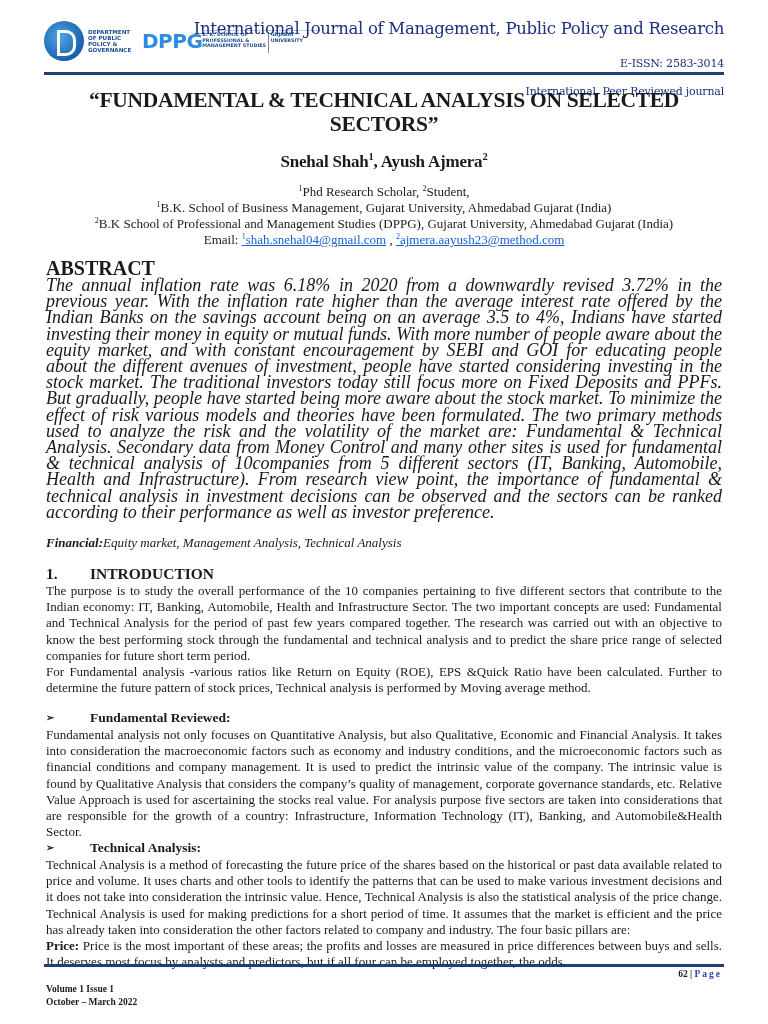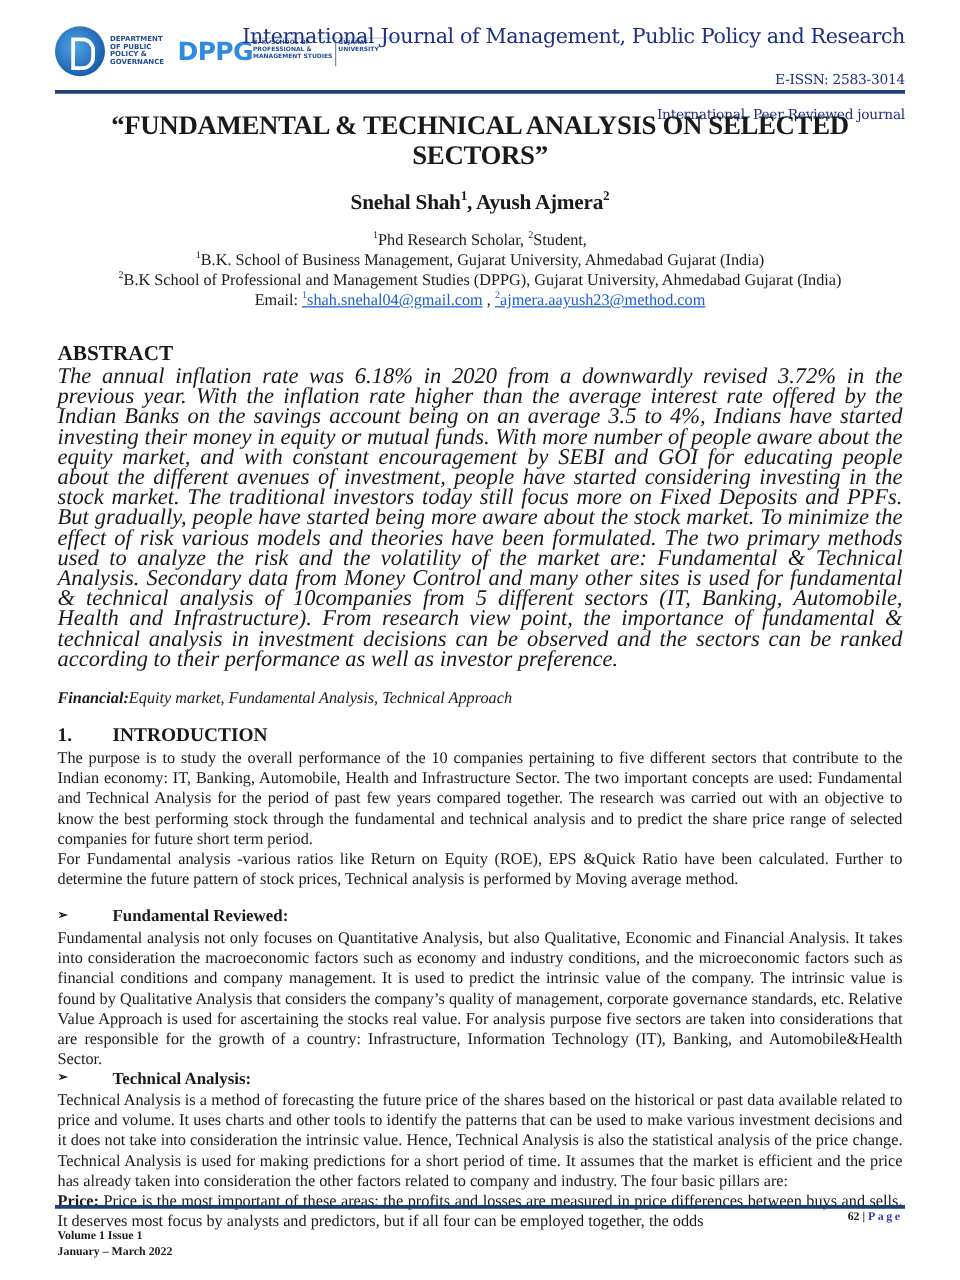--- a/index.html
+++ b/index.html
@@ -18,21 +18,21 @@
   .journal-title { position:absolute; right:0; top:5px; font-family:"DejaVu Serif", serif; font-size:16.5px; color:#1d2f80; white-space:nowrap; letter-spacing:-0.3px; }
   .journal-sub { position:absolute; right:0; top:27px; font-family:"DejaVu Serif", serif; font-size:11px; color:#1d2f80; letter-spacing:-0.2px;margin-top:44px; }
   .journal-issn { position:absolute; right:0; top:43px; font-family:"DejaVu Serif", serif; font-size:11px; color:#1d2f80; letter-spacing:-0.2px; }
   .rule { position:absolute; left:44px; width:680px; height:3px; background:#1f3f78; }
   .content { position:absolute; left:46px; top:88px; width:676px; }
   .title { text-align:center; font-weight:bold; font-size:21.5px; line-height:24px; margin:0; letter-spacing:-0.3px; }
   .authors { text-align:center; font-weight:bold; font-size:17px; margin-top:16px; letter-spacing:-0.2px; }
   .affil { text-align:center; font-size:13px; line-height:16px; margin-top:12px; }
   .affil a { color:#1a5fd0; text-decoration:underline; }
   sup { font-size:0.62em; line-height:0; vertical-align:super; }
-  .h-abstract { font-weight:bold; font-size:17px; margin-top:26px; line-height:18px; }
+  .h-abstract { font-weight:bold; font-size:20px; margin-top:11px; line-height:18px; }
   .abstract { font-style:italic; font-size:18px; line-height:16.2px; text-align:justify; margin:0; }
   .keywords { font-size:13px; margin-top:15px; line-height:16px; }
   .keywords b { font-style:italic; font-weight:bold; }
   .keywords i { font-style:italic; }
   .h-intro { font-weight:bold; font-size:15.5px; margin-top:14px; line-height:18px; display:flex; }
   .h-intro .num { width:44px; }
   .para { font-size:13px; line-height:16.2px; text-align:justify; margin:0; }
   .bullet-head { font-weight:bold; font-size:13.5px; line-height:16.5px; display:flex; }
   .bullet-head .arrow { width:44px; font-size:10px; line-height:16.5px; }
   .mt14 { margin-top:14px; }
@@ -74,21 +74,21 @@
   <div class="affil">
     <div><sup>1</sup><span>Phd Research Scholar, </span><sup>2</sup><span>Student,</span></div>
     <div><sup>1</sup><span>B.K. School of Business Management, Gujarat University, Ahmedabad Gujarat (India)</span></div>
     <div><sup>2</sup><span>B.K School of Professional and Management Studies (DPPG), Gujarat University, Ahmedabad Gujarat (India)</span></div>
     <div><span>Email: </span><a title="shah.snehal04@gmail.com"><sup>1</sup><span>shah.snehal04@gmail.com</span></a><span> , </span><a title="ajmera.aayush23@gmail.com"><sup>2</sup><span>ajmera.aayush23@method.com</span></a></div>
   </div>
 
   <div class="h-abstract">ABSTRACT</div>
   <p class="abstract">The annual inflation rate was 6.18% in 2020 from a downwardly revised 3.72% in the previous year. With the inflation rate higher than the average interest rate offered by the Indian Banks on the savings account being on an average 3.5 to 4%, Indians have started investing their money in equity or mutual funds. With more number of people aware about the equity market, and with constant encouragement by SEBI and GOI for educating people about the different avenues of investment, people have started considering investing in the stock market. The traditional investors today still focus more on Fixed Deposits and PPFs. But gradually, people have started being more aware about the stock market. To minimize the effect of risk various models and theories have been formulated. The two primary methods used to analyze the risk and the volatility of the market are: Fundamental &amp; Technical Analysis. Secondary data from Money Control and many other sites is used for fundamental &amp; technical analysis of 10companies from 5 different sectors (IT, Banking, Automobile, Health and Infrastructure). From research view point, the importance of fundamental &amp; technical analysis in investment decisions can be observed and the sectors can be ranked according to their performance as well as investor preference.</p>
 
-  <div class="keywords"><b>Financial:</b><i>Equity market, Fundamental Analysis, Technical Approach</i></div>
+  <div class="keywords"><b>Financial:</b><i>Equity market, Management Analysis, Technical Analysis</i></div>
 
   <div class="h-intro">
       <span class="num">1.</span>
       <span>INTRODUCTION</span>
     </div>
   <p class="para">The purpose is to study the overall performance of the 10 companies pertaining to five different sectors that contribute to the Indian economy: IT, Banking, Automobile, Health and Infrastructure Sector. The two important concepts are used: Fundamental and Technical Analysis for the period of past few years compared together. The research was carried out with an objective to know the best performing stock through the fundamental and technical analysis and to predict the share price range of selected companies for future short term period.</p>
   <p class="para">For Fundamental analysis -various ratios like Return on Equity (ROE), EPS &amp;Quick Ratio have been calculated. Further to determine the future pattern of stock prices, Technical analysis is performed by Moving average method.</p>
 
   <div class="bullet-head mt14">
       <span class="arrow">➢</span>
@@ -101,14 +101,14 @@
       <span>Technical Analysis:</span>
     </div>
   <p class="para">Technical Analysis is a method of forecasting the future price of the shares based on the historical or past data available related to price and volume. It uses charts and other tools to identify the patterns that can be used to make various investment decisions and it does not take into consideration the intrinsic value. Hence, Technical Analysis is also the statistical analysis of the price change. Technical Analysis is used for making predictions for a short period of time. It assumes that the market is efficient and the price has already taken into consideration the other factors related to company and industry. The four basic pillars are:</p>
   <p class="para"><b>Price:</b><span> Price is the most important of these areas; the profits and losses are measured in price differences between buys and sells. It deserves most focus by analysts and predictors, but if all four can be employed together, the odds</span></p>
 </div>
 
 <div class="footer-rule"></div>
 <div class="page-no"><span>62</span><span> | </span><span class="pg">Page</span></div>
 <div class="vol">
   <div>Volume 1 Issue 1</div>
-  <div>January – March 2022</div>
+  <div>October – March 2022</div>
 </div>
 
 </body></html>

